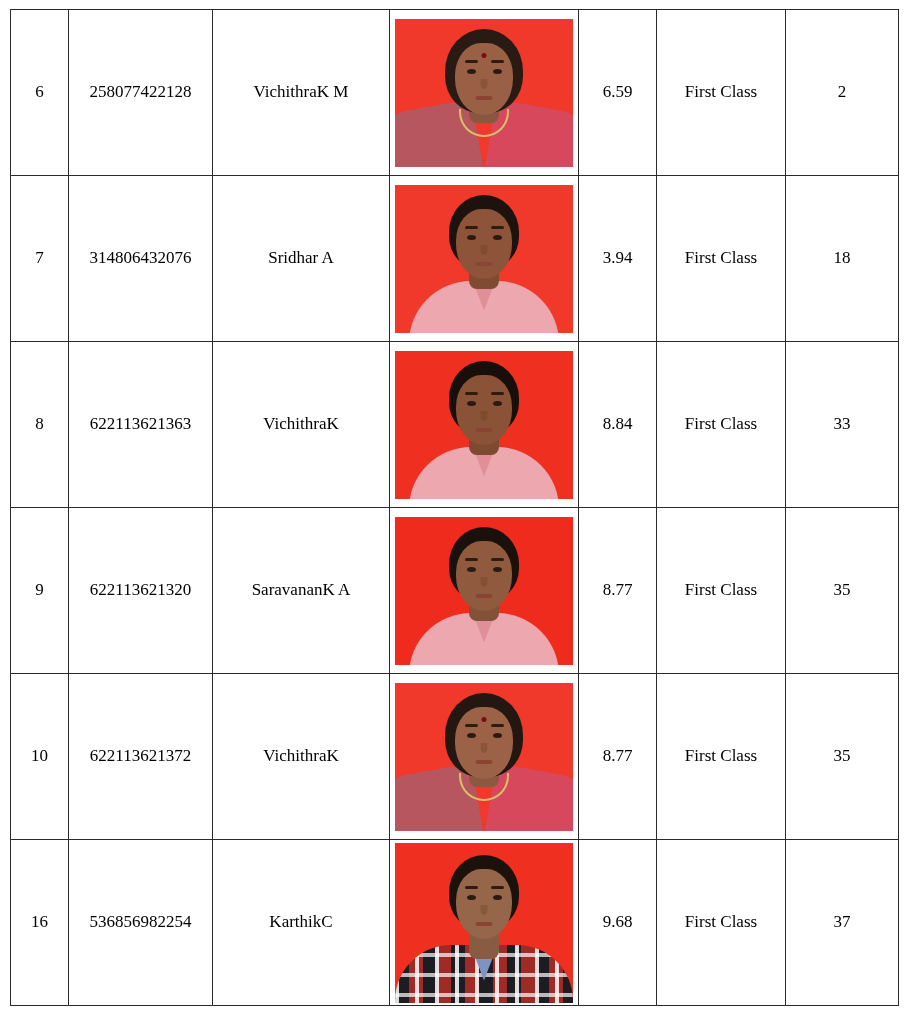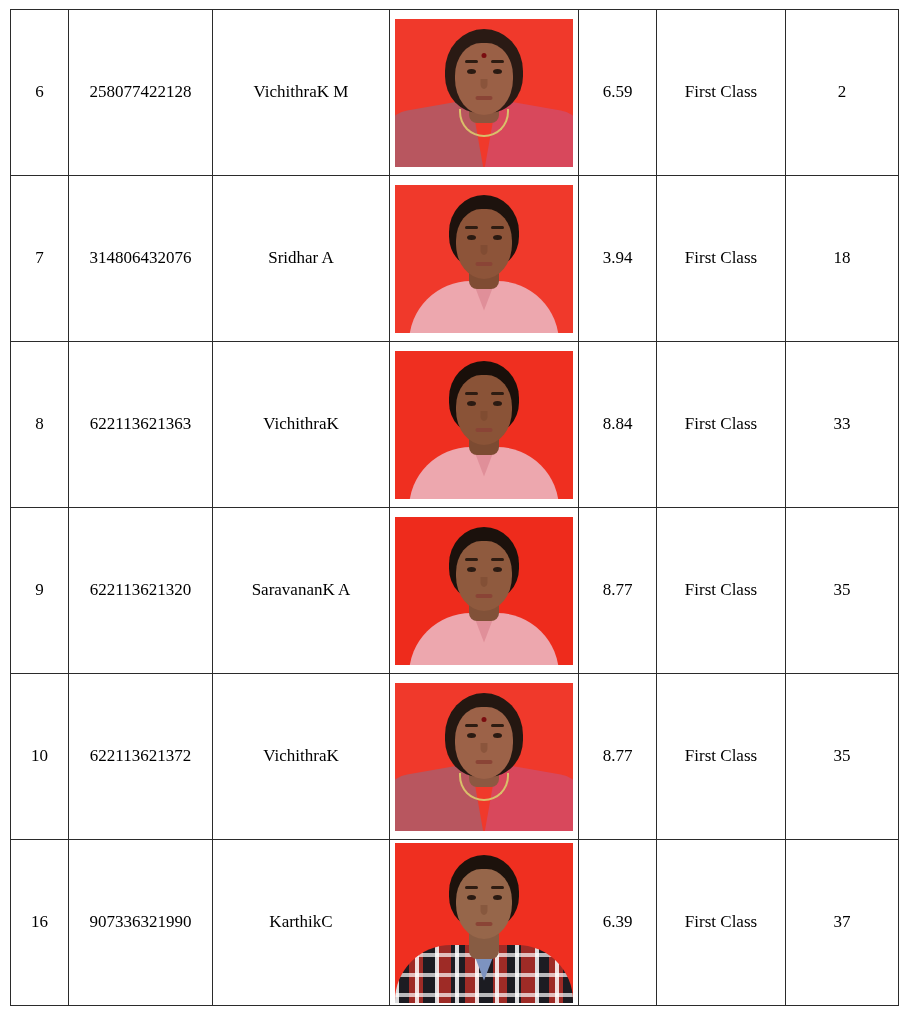--- a/index.html
+++ b/index.html
@@ -401,21 +401,21 @@
           </td>
           <td class="">
             <span class="cell-text">35</span>
           </td>
         </tr>
         <tr>
           <td class="">
             <span class="cell-text">16</span>
           </td>
           <td class="">
-            <span class="cell-text">907336321990</span>
+            <span class="cell-text">536856982254</span>
           </td>
           <td class="">
             <span class="cell-text">KarthikC</span>
           </td>
           <td class="photo-cell">
             <div class="photo-frame tall">
               <div class="portrait">
                 <div class="pt-bg" style="background: rgb(239, 47, 32);"></div>
                 <div class="pt-plaid"></div>
                 <div class="pt-collar"></div>
@@ -425,21 +425,21 @@
                 <div class="pt-brow" style="left: calc(50% - 19px); top: 43px;"></div>
                 <div class="pt-eye" style="left: calc(50% - 17px); top: 52px;"></div>
                 <div class="pt-brow" style="left: calc(50% + 7px); top: 43px;"></div>
                 <div class="pt-eye" style="left: calc(50% + 9px); top: 52px;"></div>
                 <div class="pt-nose" style="top: 62px;"></div>
                 <div class="pt-mouth" style="top: 79px;"></div>
               </div>
             </div>
           </td>
           <td class="">
-            <span class="cell-text">6.39</span>
+            <span class="cell-text">9.68</span>
           </td>
           <td class="">
             <span class="cell-text">First Class</span>
           </td>
           <td class="">
             <span class="cell-text">37</span>
           </td>
         </tr>
       </tbody>
   </table>

